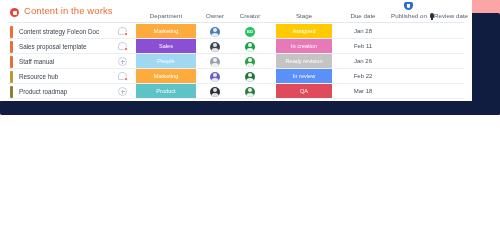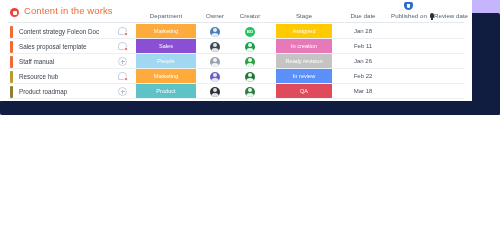--- a/index.html
+++ b/index.html
@@ -2,21 +2,21 @@
 <html><head>
 <meta charset="utf-8">
 <style>
   html,body{margin:0;padding:0;}
   body{
     width:500px;height:115px;overflow:hidden;
     background:#ffffff;
     font-family:"Liberation Sans","DejaVu Sans",sans-serif;
     -webkit-font-smoothing:antialiased;
   }
-  .stage{position:relative;width:500px;height:115px;background:#c4b5fd;}
+  .stage{position:relative;width:500px;height:115px;background:#fca5a5;}
 
   
   .navy-frame{
     position:absolute;left:54px;top:13px;width:446px;height:102px;
     background:#111c41;border-radius:2px;
   }
   .navy-frame.bottom{left:0px;top:100px;width:500px;height:15px;background:#111c41;}
 
   
   .board{

